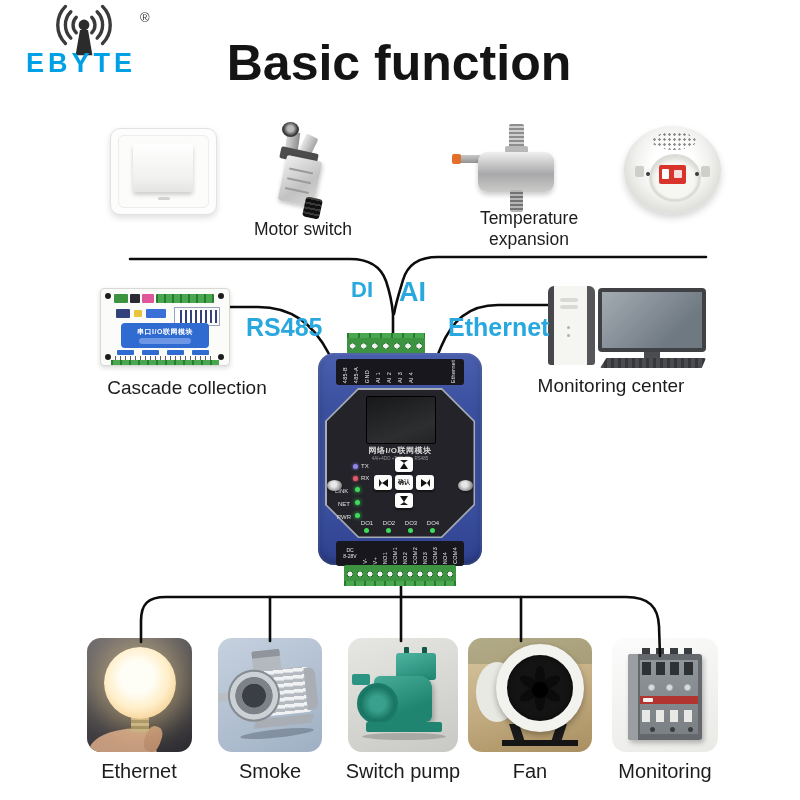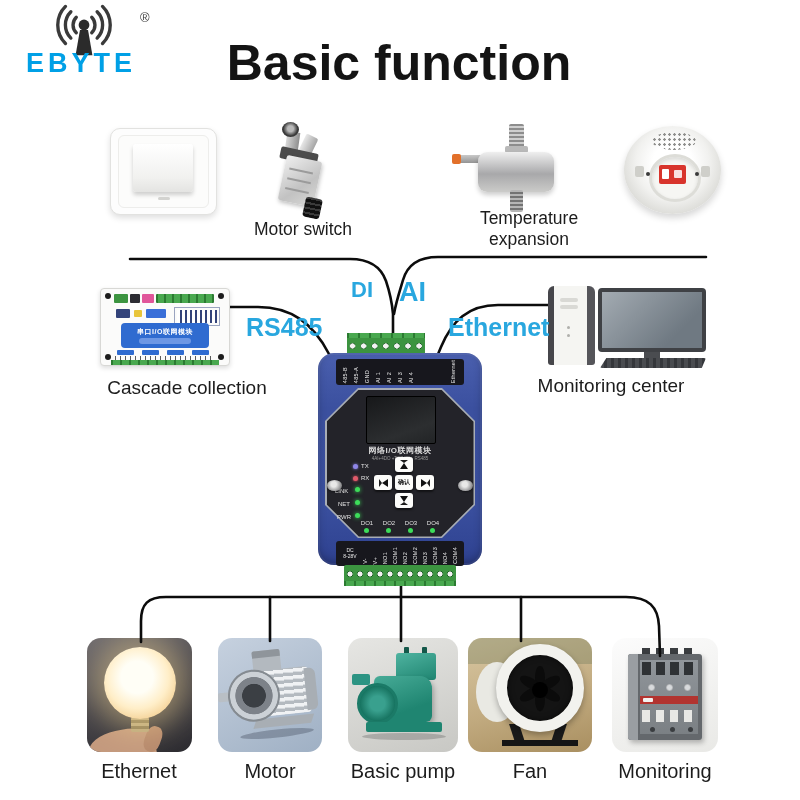--- a/index.html
+++ b/index.html
@@ -491,33 +491,33 @@
       <div class="abs" id="motor-shadow"></div>
       <div class="abs" id="motor-feet"></div>
       <div class="abs" id="motor-box"></div>
       <div class="abs" id="motor-boxtop"></div>
       <div class="abs" id="motor-body"></div>
       <div class="abs" id="motor-endcap"></div>
       <div class="abs" id="motor-shaft"></div>
       <div class="abs" id="motor-front"></div>
     </div>
   </div>
-  <div class="dev-label botlbl" style="left:270px;top:760px;">Motor</div>
+  <div class="dev-label botlbl" style="left:270px;top:760px;">Smoke</div>
 
   <div class="card" id="pump-img">
     <div class="abs" id="pump-shadow"></div>
     <div class="pump-bolt" style="left:56px;"></div>
     <div class="pump-bolt" style="left:74px;"></div>
     <div class="abs" id="pump-motor"></div>
     <div class="abs" id="pump-pipe"></div>
     <div class="abs" id="pump-body"></div>
     <div class="abs" id="pump-front"></div>
     <div class="abs" id="pump-base"></div>
   </div>
-  <div class="dev-label botlbl" style="left:403px;top:760px;">Basic pump</div>
+  <div class="dev-label botlbl" style="left:403px;top:760px;">Switch pump</div>
 
   <div class="card" id="fan-img">
     <div class="abs" id="fan-backdrop"></div>
     <div class="abs" id="fan-housing"></div>
     <div class="abs" id="fan-leg-l"></div>
     <div class="abs" id="fan-leg-r"></div>
     <div class="abs" id="fan-base"></div>
     <div class="abs" id="fan-ring"></div>
     <div class="fan-blade" style="transform:rotate(0deg);"></div>
     <div class="fan-blade" style="transform:rotate(60deg);"></div>

